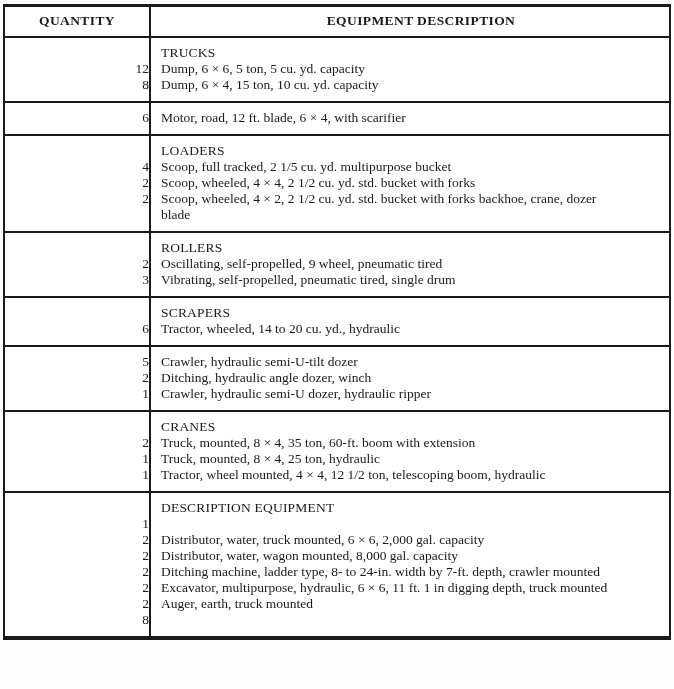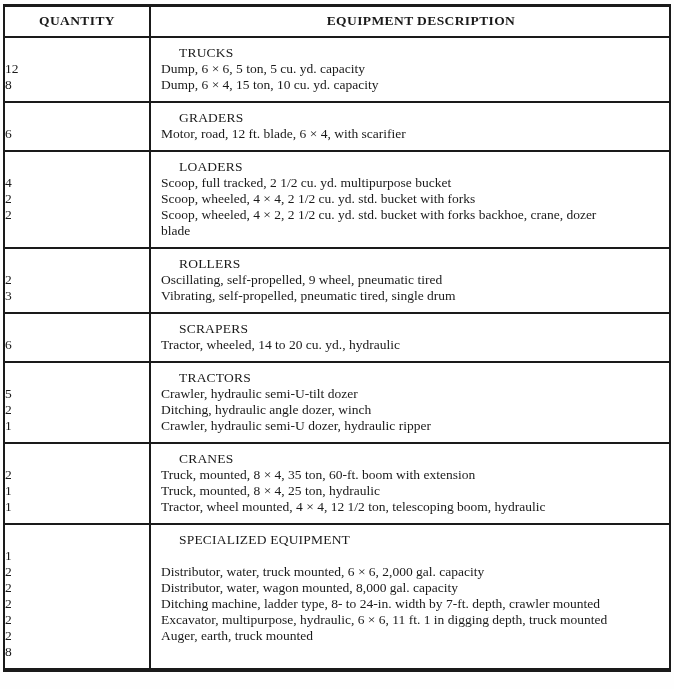--- a/index.html
+++ b/index.html
@@ -58,31 +58,30 @@
   }
   .section + .section {
     border-top: 2px solid #1a1a1a;
   }
   .line {
     display: flex;
     line-height: 16px;
   }
   .qty {
     width: 144px;
-    text-align: left;
+    text-align: right;
     flex-shrink: 0;
   }
   .desc {
     flex: 1;
     padding: 0 10px 0 12px;
     white-space: pre-wrap;
   }
   .sec-title {
     letter-spacing: 0.2px;
-    margin-left: 18px;
   }
 </style>
 </head>
 <body>
 
 <div class="doc">
   <div class="table">
     <div class="vline"></div>
     <div class="header-row">
       <div class="qty-h">QUANTITY</div>
@@ -98,36 +97,32 @@
             <div class="qty">12</div>
             <div class="desc">Dump, 6 × 6, 5 ton, 5 cu. yd. capacity</div>
           </div>
           <div class="line">
             <div class="qty">8</div>
             <div class="desc">Dump, 6 × 4, 15 ton, 10 cu. yd. capacity</div>
           </div>
         </div>
         <div class="section">
           <div class="line">
-            <div class="qty"></div>
-            <div class="desc sec-title">GRADERS</div>
-          </div>
-          <div class="line">
             <div class="qty">6</div>
             <div class="desc">Motor, road, 12 ft. blade, 6 × 4, with scarifier</div>
           </div>
         </div>
         <div class="section">
           <div class="line">
             <div class="qty"></div>
             <div class="desc sec-title">LOADERS</div>
           </div>
           <div class="line">
             <div class="qty">4</div>
-            <div class="desc">Scoop, full tracked, 2 1/2 cu. yd. multipurpose bucket</div>
+            <div class="desc">Scoop, full tracked, 2 1/5 cu. yd. multipurpose bucket</div>
           </div>
           <div class="line">
             <div class="qty">2</div>
             <div class="desc">Scoop, wheeled, 4 × 4, 2 1/2 cu. yd. std. bucket with forks</div>
           </div>
           <div class="line">
             <div class="qty">2</div>
             <div class="desc">Scoop, wheeled, 4 × 2, 2 1/2 cu. yd. std. bucket with forks backhoe, crane, dozer
 blade</div>
           </div>
@@ -151,24 +146,20 @@
             <div class="qty"></div>
             <div class="desc sec-title">SCRAPERS</div>
           </div>
           <div class="line">
             <div class="qty">6</div>
             <div class="desc">Tractor, wheeled, 14 to 20 cu. yd., hydraulic</div>
           </div>
         </div>
         <div class="section">
           <div class="line">
-            <div class="qty"></div>
-            <div class="desc sec-title">TRACTORS</div>
-          </div>
-          <div class="line">
             <div class="qty">5</div>
             <div class="desc">Crawler, hydraulic semi-U-tilt dozer</div>
           </div>
           <div class="line">
             <div class="qty">2</div>
             <div class="desc">Ditching, hydraulic angle dozer, winch</div>
           </div>
           <div class="line">
             <div class="qty">1</div>
             <div class="desc">Crawler, hydraulic semi-U dozer, hydraulic ripper</div>
@@ -188,21 +179,21 @@
             <div class="desc">Truck, mounted, 8 × 4, 25 ton, hydraulic</div>
           </div>
           <div class="line">
             <div class="qty">1</div>
             <div class="desc">Tractor, wheel mounted, 4 × 4, 12 1/2 ton, telescoping boom, hydraulic</div>
           </div>
         </div>
         <div class="section">
           <div class="line">
             <div class="qty"></div>
-            <div class="desc sec-title">SPECIALIZED EQUIPMENT</div>
+            <div class="desc sec-title">DESCRIPTION EQUIPMENT</div>
           </div>
           <div class="line">
             <div class="qty">1</div>
           </div>
           <div class="line">
             <div class="qty">2</div>
             <div class="desc">Distributor, water, truck mounted, 6 × 6, 2,000 gal. capacity</div>
           </div>
           <div class="line">
             <div class="qty">2</div>

